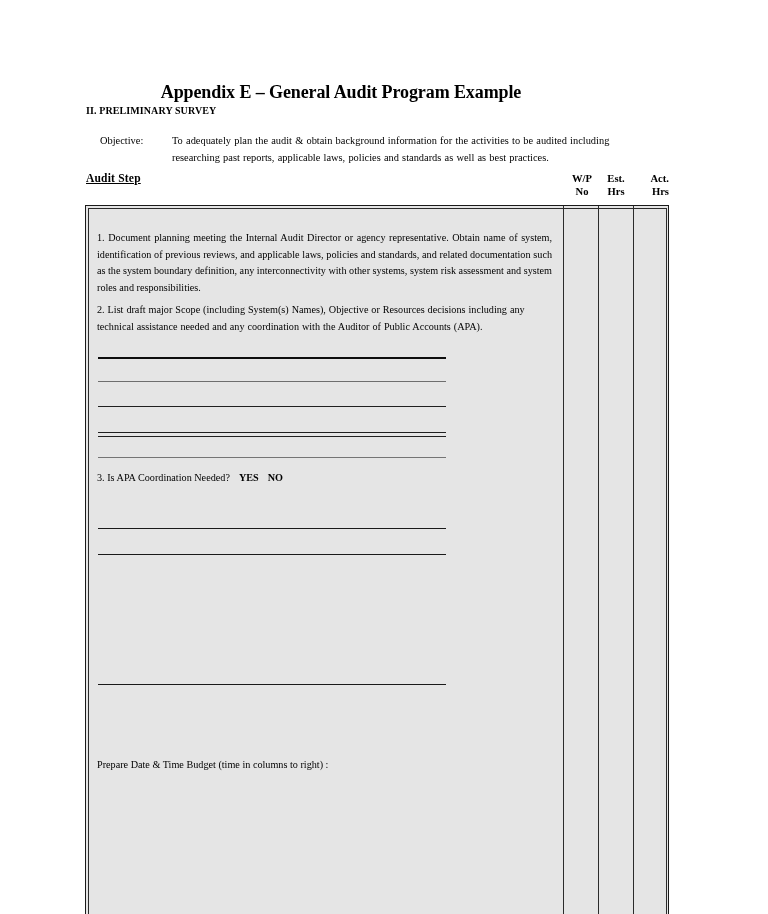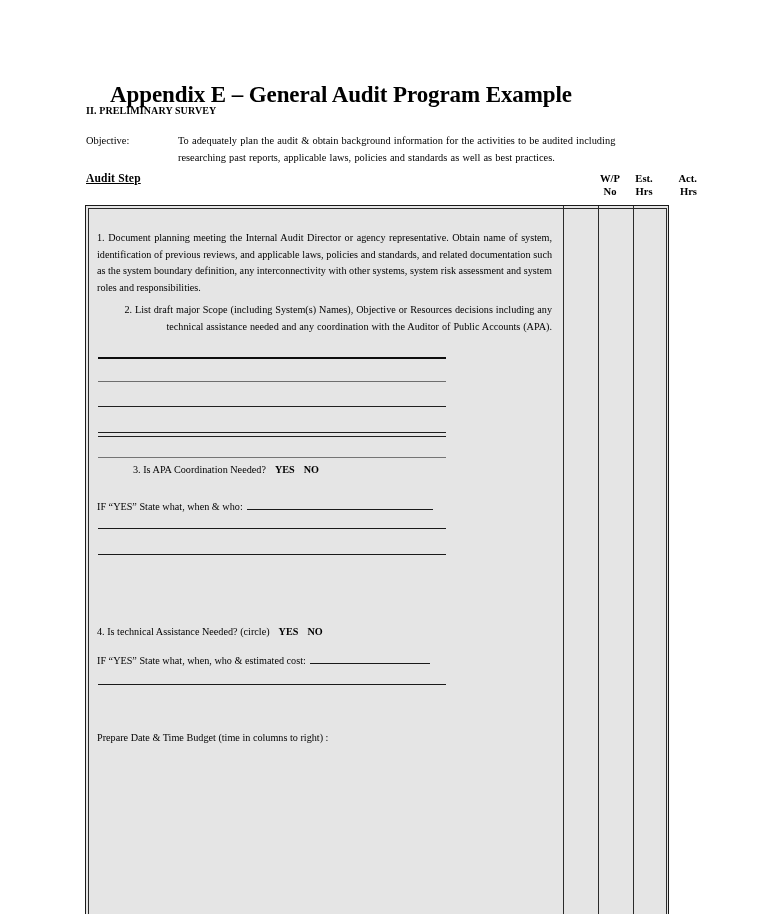--- a/index.html
+++ b/index.html
@@ -24,55 +24,55 @@
     height: 914px;
     background: #ffffff;
   }
 
   
   .doc-title {
     position: absolute;
     left: 86px;
     top: 82px;
     width: 600px;
-    font-size: 23px;
+    font-size: 18px;
     font-weight: bold;
     letter-spacing: -0.1px;
     text-align: center;
     padding-right: 90px;
     box-sizing: border-box;
     white-space: nowrap;
   }
 
   .section-heading {
     position: absolute;
     left: 86px;
     top: 105px;
     font-size: 10px;
     font-weight: bold;
     letter-spacing: 0.1px;
   }
 
   
   .objective-row {
     position: absolute;
-    left: 86px;
+    left: 100px;
     top: 133px;
     width: 540px;
     font-size: 10.4px;
     line-height: 16px;
   }
   .objective-label {
     position: absolute;
     left: 0;
     top: 0;
     font-size: 10.4px;
   }
   .objective-text {
-    margin-left: 92px;
+    margin-left: 72px;
     display: block;
     font-size: 10.4px;
     line-height: 16.5px;
     text-align: left;
     word-spacing: 0.6px;
   }
 
   
   .col-headers {
     position: absolute;
@@ -91,21 +91,20 @@
     text-decoration: underline;
   }
   .hdr-col {
     position: absolute;
     top: 0;
     width: 34px;
     text-align: center;
     font-size: 10.6px;
     font-weight: bold;
     line-height: 13px;
-    margin-left: 28px;
   }
   .hdr-col .l2 { display: block; }
   .hdr-wp  { left: 479px; }
   .hdr-est { left: 513px; }
   .hdr-act { left: 549px; text-align: right; }
 
   
   .audit-table {
     position: absolute;
     left: 85px;
@@ -152,32 +151,32 @@
     width: 455px;
     font-size: 10.2px;
     line-height: 16.5px;
   }
   .step-1 {
     top: 24px;
     text-align: justify;
   }
   .step-2 {
     top: 96px;
-    text-align: right;
+    text-align: left;
     word-spacing: 0.4px;
   }
 
-  .step-3 { top: 256px; margin-left: 36px; }
+  .step-3 { top: 264px; }
   .step-3b { top: 292px; }
   .step-year { top: 370px; }
 
   .step-4 { top: 418px; }
   .step-4b { top: 446px; }
 
-  .step-prepare { top: 524px; }
+  .step-prepare { top: 551px; }
 
   .bold { font-weight: bold; }
   .gapsm { display: inline-block; width: 9px; }
 
   
   .fillin {
     display: inline-block;
     border-bottom: 1px solid #1a1a1a;
     height: 11px;
     vertical-align: baseline;
@@ -254,35 +253,26 @@
       <div class="rule rule-b"></div>
       <div class="rule rule-c"></div>
       <div class="rule rule-d"></div>
       <div class="rule rule-d2"></div>
       <div class="rule rule-e"></div>
 
       <div class="step-para step-3">
         <span>3. Is APA Coordination Needed?</span><span class="gapsm"></span><span class="bold">YES</span><span class="gapsm"></span><span class="bold">NO</span>
       </div>
 
-      <div class="step-para step-3b">
-        <span>IF “YES” State what, when &amp; who:</span><span class="fillin fill-who"></span>
-      </div>
 
       <div class="rule rule-f"></div>
       <div class="rule rule-g"></div>
 
 
-      <div class="step-para step-4">
-        <span>4. Is technical Assistance Needed? (circle)</span><span class="gapsm"></span><span class="bold">YES</span><span class="gapsm"></span><span class="bold">NO</span>
-      </div>
-
-      <div class="step-para step-4b">
-        <span>IF “YES” State what, when, who &amp; estimated cost:</span><span class="fillin fill-cost"></span>
-      </div>
+
 
       <div class="rule rule-h"></div>
 
       <div class="step-para step-prepare">Prepare Date &amp; Time Budget (time in columns to right) :</div>
 
     </div>
   </div>
 
 </div>
 

